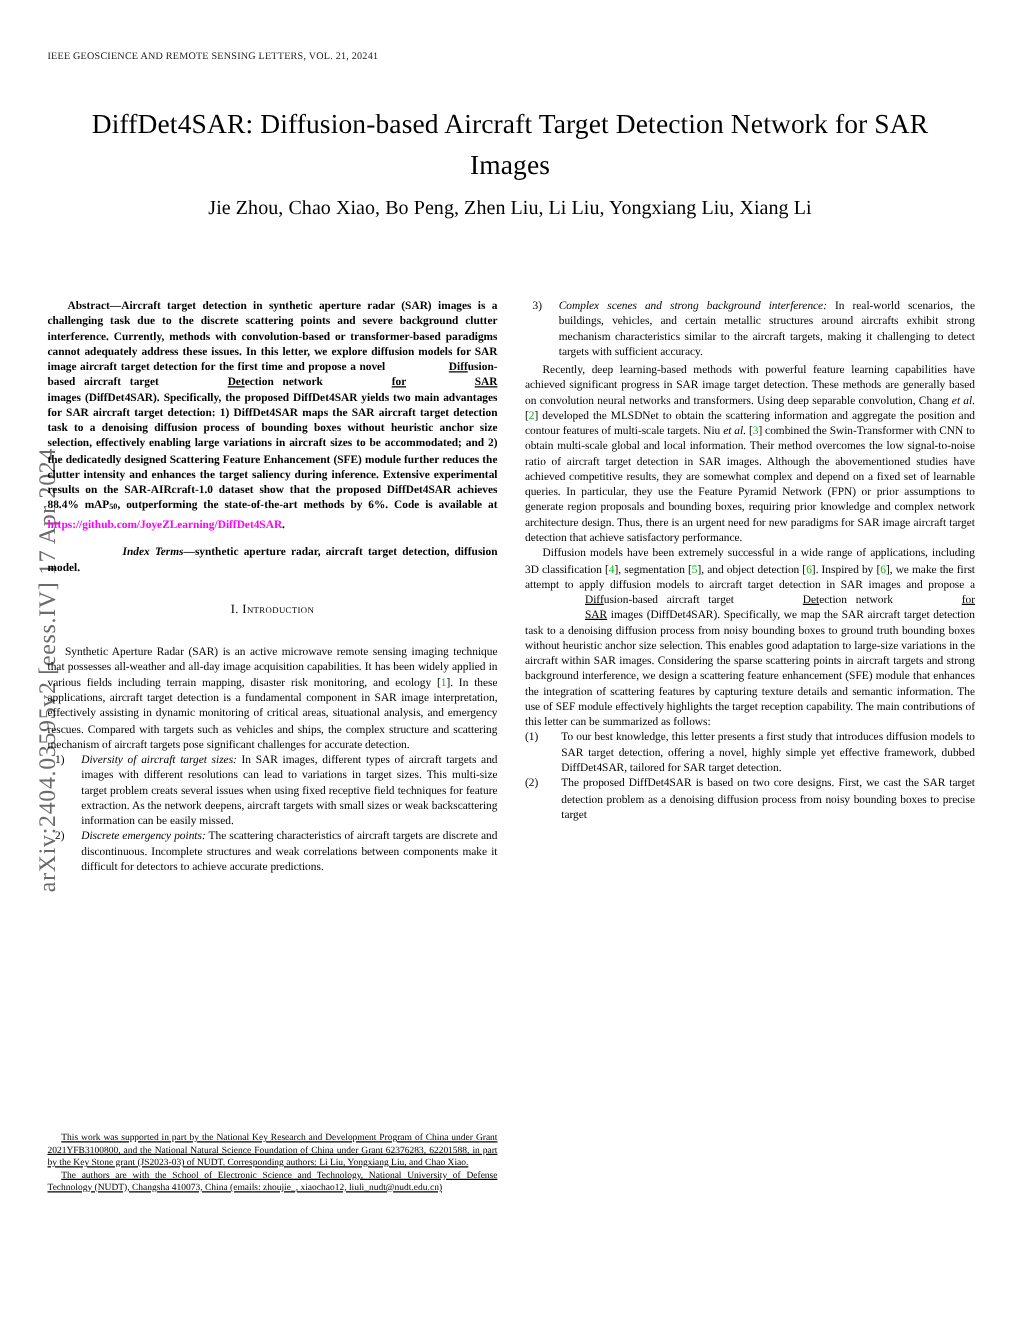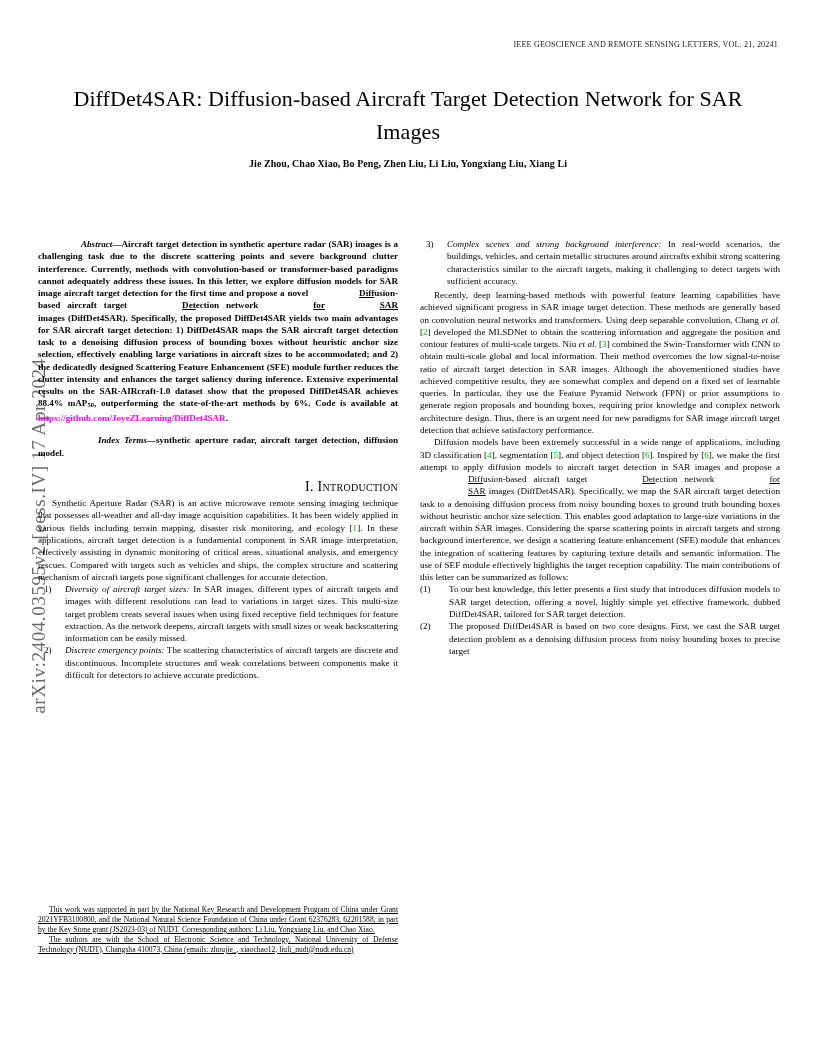--- a/index.html
+++ b/index.html
@@ -23,21 +23,21 @@
     height: 1056px;
   }
 
   
   .runhead {
     position: absolute;
     left: 38px;
     top: 40px;
     width: 740px;
     display: flex;
-    justify-content: flex-end;
+    justify-content: flex-start;
     align-items: baseline;
     font-size: 8.1px;
     letter-spacing: 0.18px;
     font-variant: small-caps;
     color: #1a1a1a;
   }
   .runhead .pageno { font-variant: normal; font-size: 8px; }
 
   
   .title {
@@ -50,23 +50,22 @@
     line-height: 33px;
     font-weight: normal;
     letter-spacing: 0.1px;
   }
   .authors {
     position: absolute;
     left: 48px;
     top: 158px;
     width: 720px;
     text-align: center;
-    font-size: 10px;
+    font-size: 16px;
     letter-spacing: 0.05px;
-    font-weight: bold;
   }
 
   
   .col {
     position: absolute;
     top: 238px;
     width: 360px;
     font-size: 9.1px;
     line-height: 12.27px;
     text-align: justify;
@@ -76,41 +75,41 @@
   .col-left  { left: 38px; }
   .col-right { left: 420px; }
 
   p { margin: 0; }
 
   .abstract {
     font-weight: bold;
     text-align: justify;
     text-indent: 16px;
   }
-  .abstract .lead { font-style: italic; font-weight: bold; margin-left: 27px; }
+  .abstract .lead { font-weight: bold; }
   .abstract u, .body-par u { text-decoration: underline; padding-left: 48px; }
 
   .indexterms {
     font-weight: bold;
     text-indent: 16px;
     margin-top: 10px;
     text-align: justify;
   }
   .indexterms .lead { font-style: italic; font-weight: bold; margin-left: 44px; }
 
   .url { color: #ff00ff; }
   .cite { color: #00c000; }
 
   .section-head {
-    text-align: right;
+    text-align: center;
     font-variant: small-caps;
-    font-size: 14px;
+    font-size: 10px;
     letter-spacing: 0.3px;
     margin-top: 22px;
-    margin-bottom: 4px;
+    margin-bottom: 21px;
   }
 
   .body-par {
     text-indent: 14px;
     text-align: justify;
   }
 
   
   .numlist { margin: 0; padding: 0; list-style: none; }
   .numlist > li {
@@ -196,21 +195,21 @@
         <span class="marker">2)</span><em>Discrete emergency points:</em><span> The scattering characteristics of aircraft targets are discrete and discontinuous. Incomplete structures and weak correlations between components make it difficult for detectors to achieve accurate predictions.</span>
       </li>
     </ul>
 
   </div>
 
   <div class="col col-right">
 
     <ul class="numlist">
       <li>
-        <span class="marker">3)</span><em>Complex scenes and strong background interference:</em><span> In real-world scenarios, the buildings, vehicles, and certain metallic structures around aircrafts exhibit strong scattering characteristics similar to the aircraft targets, making it challenging to detect targets with sufficient accuracy.</span>
+        <span class="marker">3)</span><em>Complex scenes and strong background interference:</em><span> In real-world scenarios, the buildings, vehicles, and certain metallic structures around aircrafts exhibit strong mechanism characteristics similar to the aircraft targets, making it challenging to detect targets with sufficient accuracy.</span>
       </li>
     </ul>
 
     <p class="body-par" style="margin-top:2px;"><span>Recently, deep learning-based methods with powerful feature learning capabilities have achieved significant progress in SAR image target detection. These methods are generally based on convolution neural networks and transformers. Using deep separable convolution, Chang </span><em>et al.</em><span> [</span><span class="cite">2</span><span>] developed the MLSDNet to obtain the scattering information and aggregate the position and contour features of multi-scale targets. Niu </span><em>et al.</em><span> [</span><span class="cite">3</span><span>] combined the Swin-Transformer with CNN to obtain multi-scale global and local information. Their method overcomes the low signal-to-noise ratio of aircraft target detection in SAR images. Although the abovementioned studies have achieved competitive results, they are somewhat complex and depend on a fixed set of learnable queries. In particular, they use the Feature Pyramid Network (FPN) or prior assumptions to generate region proposals and bounding boxes, requiring prior knowledge and complex network architecture design. Thus, there is an urgent need for new paradigms for SAR image aircraft target detection that achieve satisfactory performance.</span></p>
 
     <p class="body-par"><span>Diffusion models have been extremely successful in a wide range of applications, including 3D classification [</span><span class="cite">4</span><span>], segmentation [</span><span class="cite">5</span><span>], and object detection [</span><span class="cite">6</span><span>]. Inspired by [</span><span class="cite">6</span><span>], we make the first attempt to apply diffusion models to aircraft target detection in SAR images and propose a </span><u>Diff</u><span>usion-based aircraft target </span><u>Det</u><span>ection network </span><u>for</u><span> </span><u>SAR</u><span> images (DiffDet4SAR). Specifically, we map the SAR aircraft target detection task to a denoising diffusion process from noisy bounding boxes to ground truth bounding boxes without heuristic anchor size selection. This enables good adaptation to large-size variations in the aircraft within SAR images. Considering the sparse scattering points in aircraft targets and strong background interference, we design a scattering feature enhancement (SFE) module that enhances the integration of scattering features by capturing texture details and semantic information. The use of SEF module effectively highlights the target reception capability. The main contributions of this letter can be summarized as follows:</span></p>
 
     <ul class="numlist paren">
       <li>
         <span class="marker">(1)</span><span>To our best knowledge, this letter presents a first study that introduces diffusion models to SAR target detection, offering a novel, highly simple yet effective framework, dubbed DiffDet4SAR, tailored for SAR target detection.</span>

